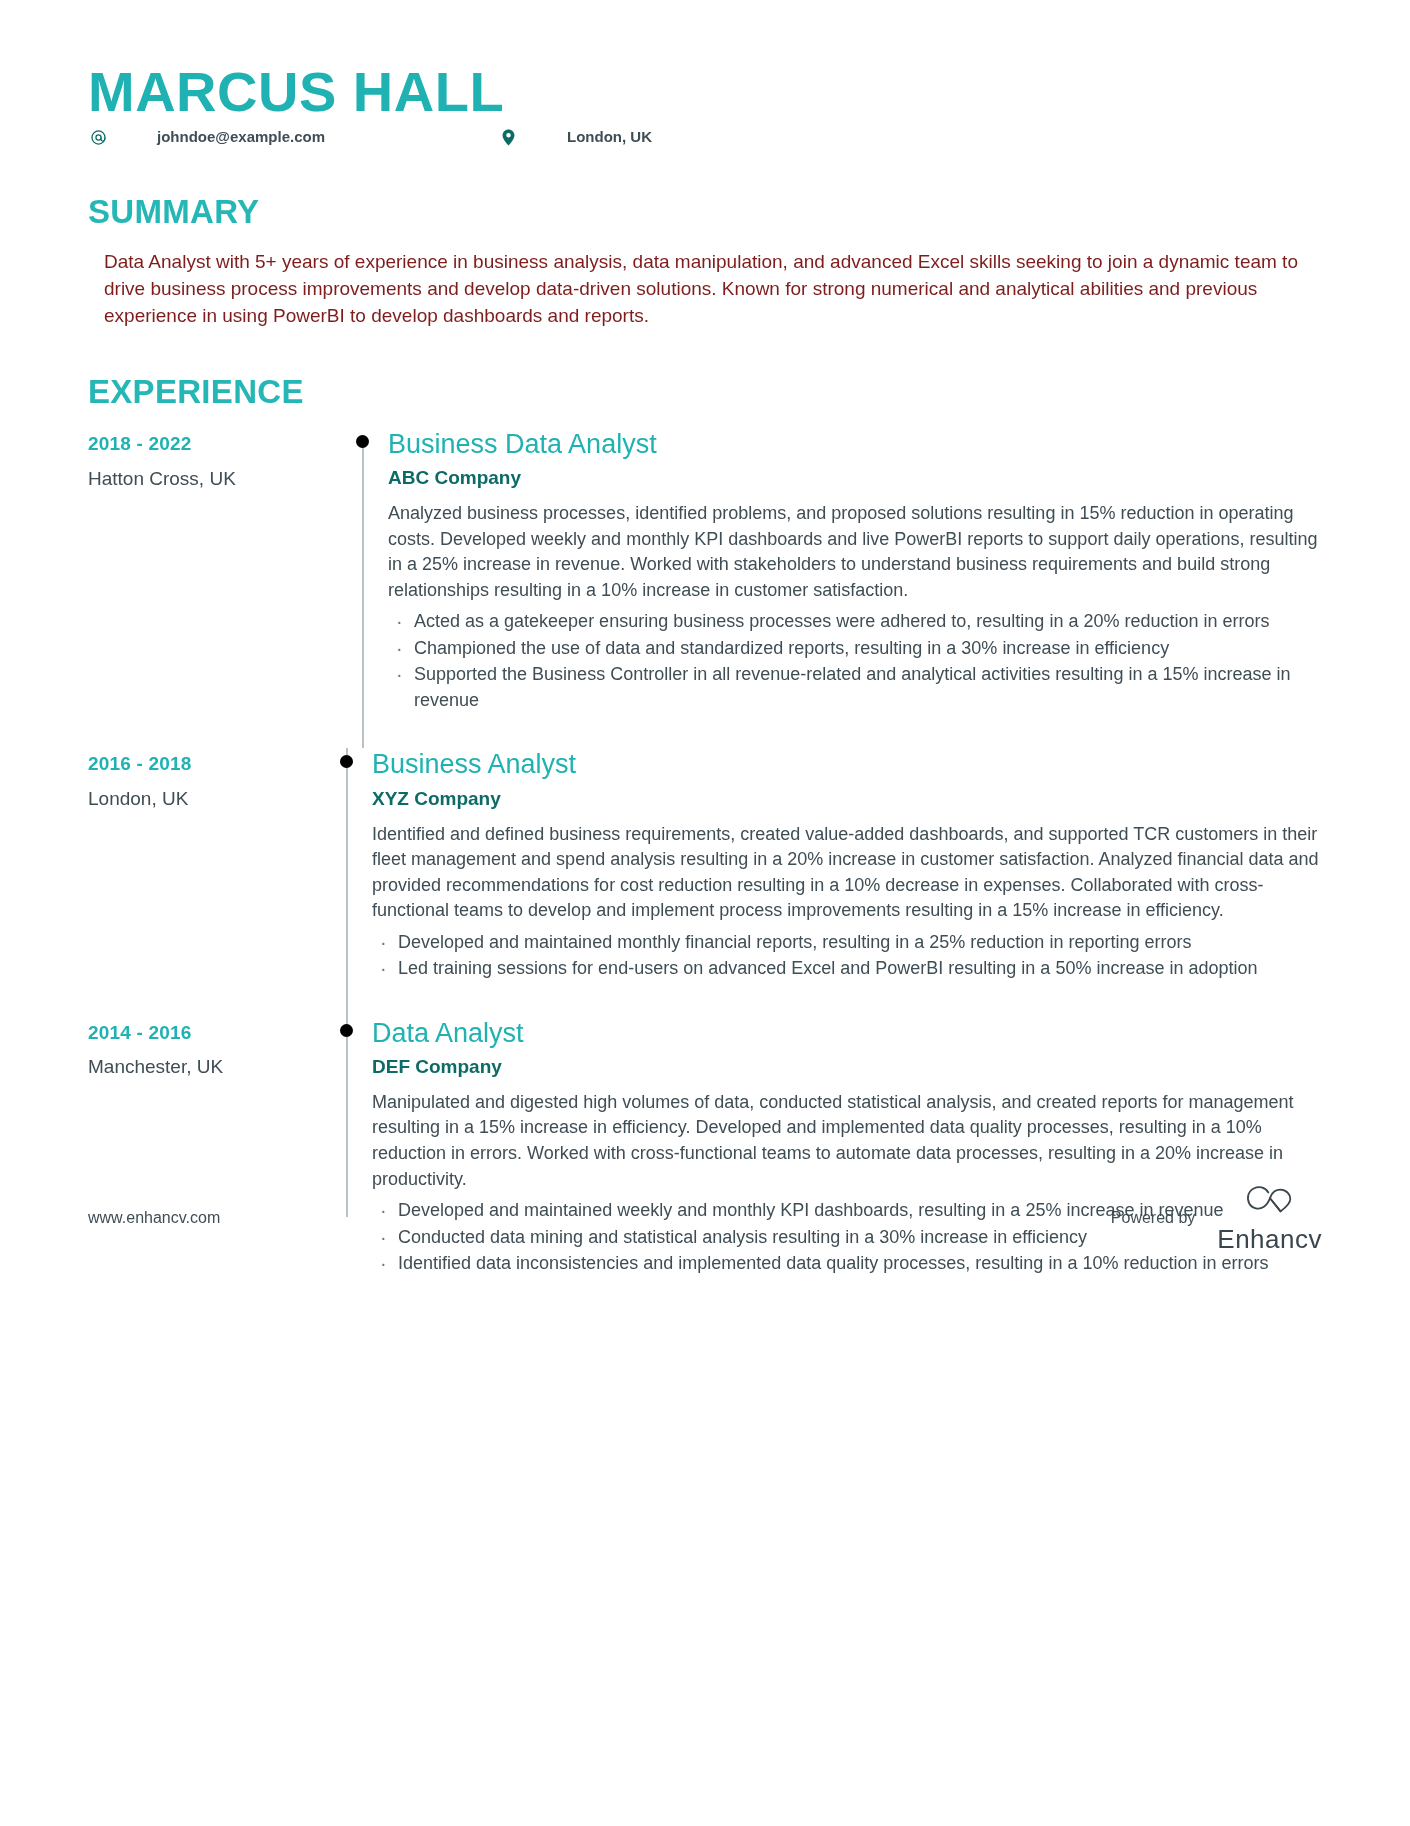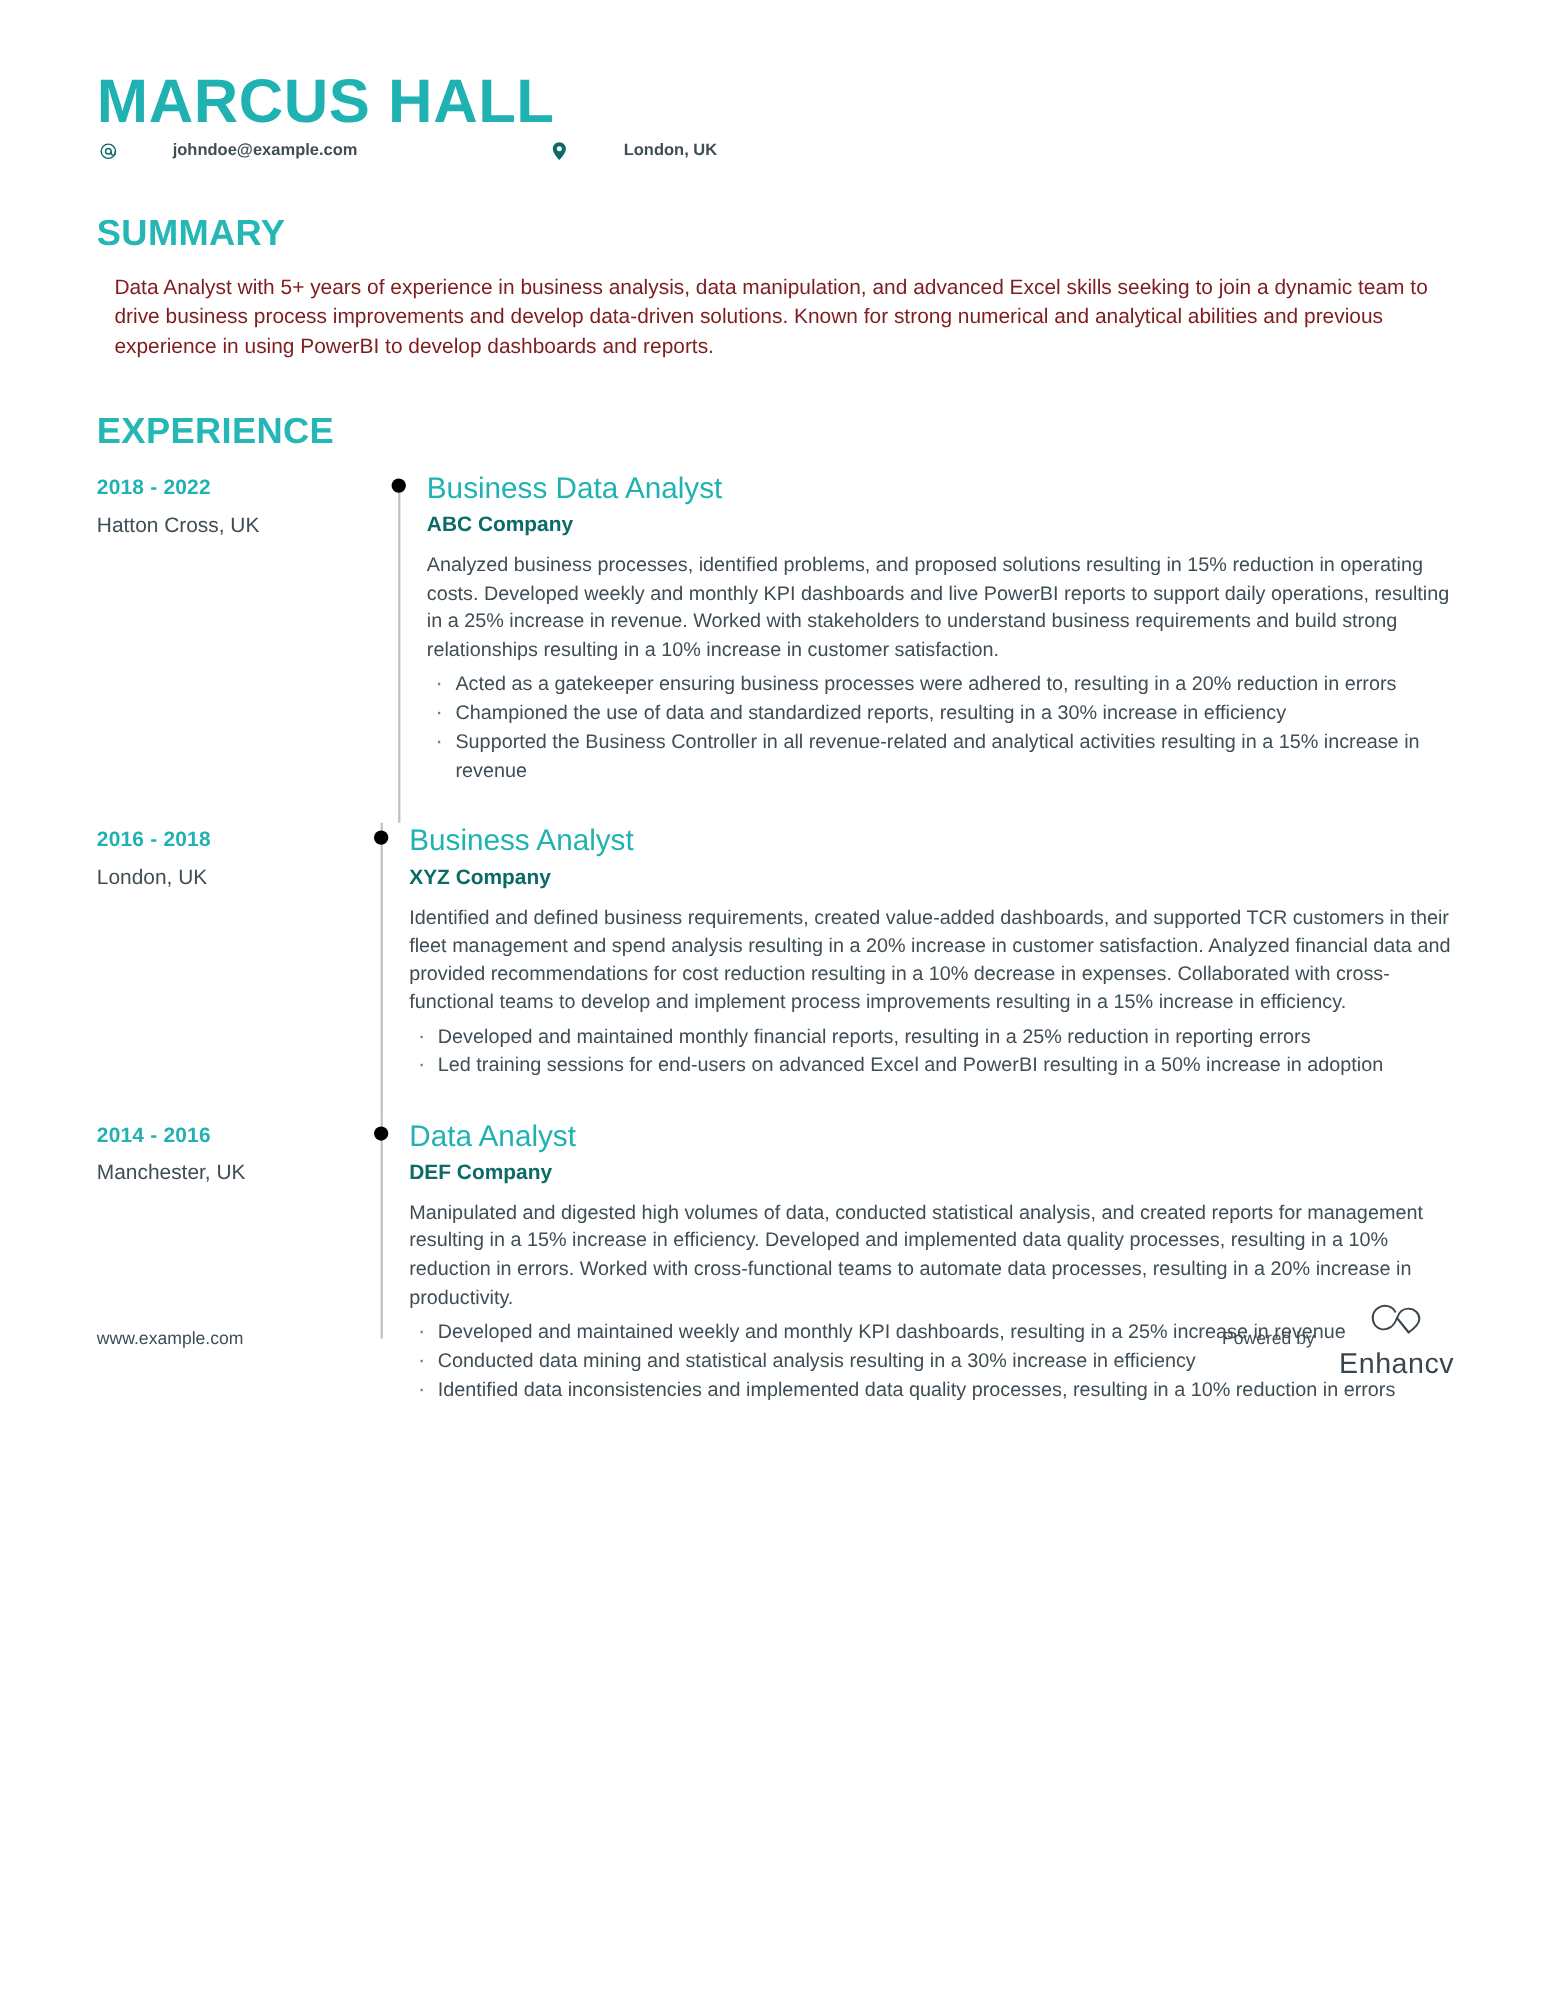--- a/index.html
+++ b/index.html
@@ -332,21 +332,21 @@
             <li>Conducted data mining and statistical analysis resulting in a 30% increase in efficiency</li>
             <li>Identified data inconsistencies and implemented data quality processes, resulting in a 10% reduction in errors</li>
           </ul>
         </div>
       </div>
 
     </div>
   </div>
 
   <div class="footer">
-    <div class="footer-url">www.example.com</div>
+    <div class="footer-url">www.enhancv.com</div>
     <div class="footer-right">
       <div class="powered-by">Powered by</div>
       <div class="brand">
         <span class="brand-mark">
           <svg width="52" height="30" viewBox="0 0 64 36" fill="none" stroke="#3a464d" stroke-width="2.2" stroke-linecap="round" stroke-linejoin="round">
             <path d="M30 10 C26 3 18 2 12 5 C5 8.5 3 17 6.5 23.5 C10 30 18.5 31.5 24.5 27.5 C28 25.2 30.5 21 32 17"></path>
             <path d="M32 17 C34 11 38.5 6.5 44.5 6.5 C52 6.5 57 12 57 18 C57 23 52 28 45 33.2 L32 17 Z" fill="none"></path>
             <path d="M32 17 L45 33.2"></path>
           </svg>
         </span>

